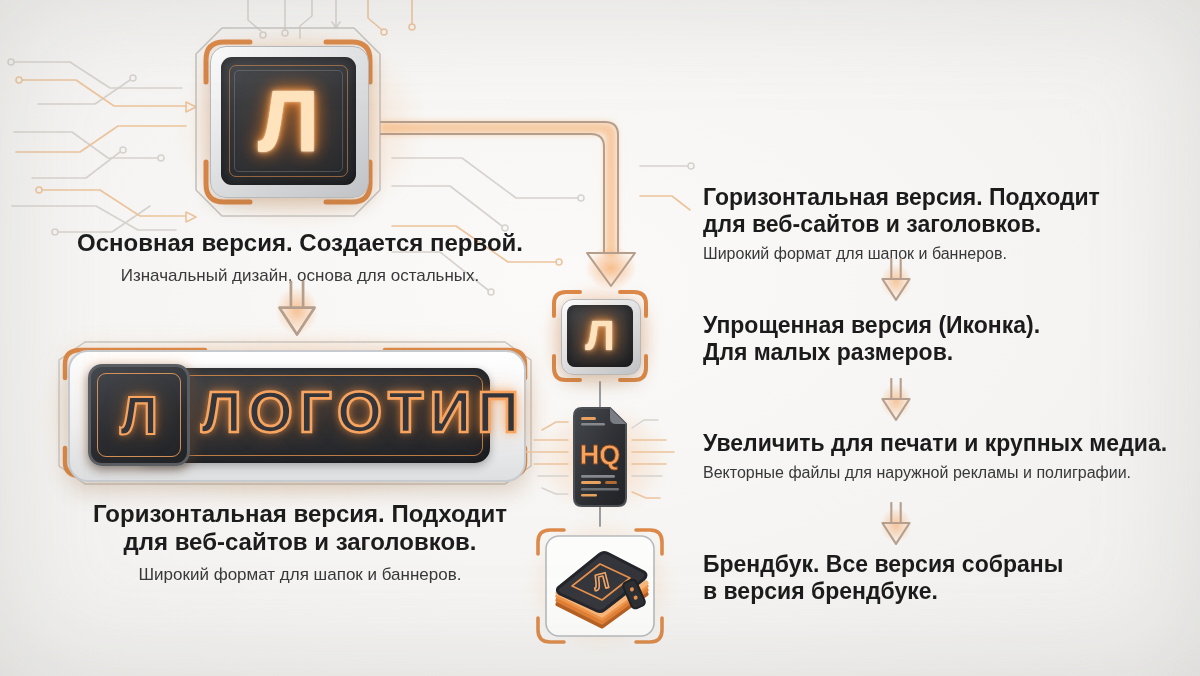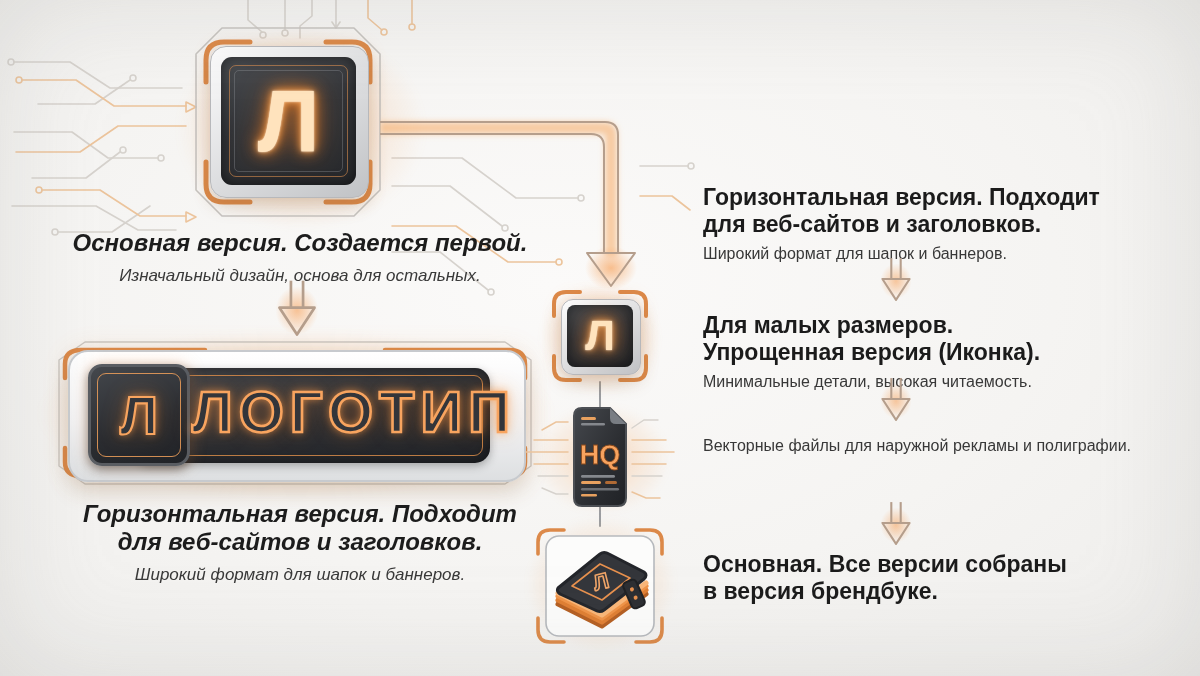--- a/index.html
+++ b/index.html
@@ -10,21 +10,21 @@
   }
   .canvas::after{
     content:"";position:absolute;inset:0;pointer-events:none;
     box-shadow:inset 0 0 110px rgba(150,148,145,.22);
   }
   .abs{position:absolute;}
   .glow{position:absolute;pointer-events:none;border-radius:50%;
     background:radial-gradient(closest-side, rgba(246,154,74,.34), rgba(246,154,74,0));
     filter:blur(3px);}
   
-  .caption{position:absolute;text-align:center;font-style:italic;}
+  .caption{position:absolute;text-align:center;}
   .title{font-weight:700;font-size:24px;line-height:28px;color:#1c1c1c;}
   .subtitle{font-weight:400;font-size:17px;line-height:21px;color:#393939;margin-top:8px;}
   .info-block{position:absolute;left:703px;width:495px;text-align:left;}
   .rtitle{font-weight:700;font-size:23px;line-height:27px;color:#1b1b1b;}
   .rsub{font-weight:400;font-size:16px;line-height:20px;color:#383838;margin-top:6px;}
   
   .neon-letter{
     font-weight:700;color:#ffe3bd;
     text-shadow:0 0 2px #fff3e2,0 0 7px #ffb063,0 0 16px #f57f22,0 0 30px rgba(245,127,34,.55);
   }
@@ -193,21 +193,21 @@
       </g>
     </svg>
     <div class="hpanel" style="left:13px;top:12px;width:454px;height:128px"></div>
     <div class="hbar" style="left:80px;top:30px;width:355px;height:95px">
       <div class="inner-line"></div>
     </div>
     <div class="emblem" style="left:33px;top:26px;width:96px;height:96px">
       <div class="inner-line"></div>
       <span class="outline-word" style="font-size:54px;-webkit-text-stroke-width:2.2px;">Л</span>
     </div>
-    <div class="abs" style="left:137px;top:45px;width:300px;text-align:left">
+    <div class="abs" style="left:146px;top:45px;width:300px;text-align:left">
       <span class="outline-word" style="font-size:58px;letter-spacing:6px;line-height:1;">ЛОГОТИП</span>
     </div>
   </div>
 
   <div class="caption" style="left:60px;top:500px;width:480px">
     <div class="title">Горизонтальная версия. Подходит</div>
     <div class="title">для веб-сайтов и заголовков.</div>
     <div class="subtitle">Широкий формат для шапок и баннеров.</div>
   </div>
 
@@ -327,45 +327,45 @@
       </defs>
     <ellipse cx="20" cy="24" rx="15" ry="17" fill="url(#ag3)"></ellipse>
     <g stroke="#b59e8c" stroke-width="2" stroke-linejoin="round">
       <path d="M15.5,2 V21.5"></path>
         <path d="M24.5,2 V21.5"></path>
         <path d="M7,22 H33 L20,42 Z"></path>
     </g>
   </svg>
 
   <div class="info-block" style="top:312px">
+    <div class="rtitle">Упрощенная версия (Иконка).</div>
     <div class="rtitle">Для малых размеров.</div>
-    <div class="rtitle">Упрощенная версия (Иконка).</div>
-    <div class="rsub">Минимальные детали, высокая читаемость.</div>
   </div>
 
   <svg class="abs" style="left:875px;top:376px" width="42" height="48" viewBox="0 0 40 46" fill="none">
     <ellipse cx="20" cy="24" rx="15" ry="17" fill="url(#ag3)"></ellipse>
     <g stroke="#b59e8c" stroke-width="2" stroke-linejoin="round">
       <path d="M15.5,2 V21.5"></path>
         <path d="M24.5,2 V21.5"></path>
         <path d="M7,22 H33 L20,42 Z"></path>
     </g>
   </svg>
 
   <div class="info-block" style="top:430px">
+    <div class="rtitle">Увеличить для печати и крупных медиа.</div>
     <div class="rsub">Векторные файлы для наружной рекламы и полиграфии.</div>
   </div>
 
   <svg class="abs" style="left:875px;top:500px" width="42" height="48" viewBox="0 0 40 46" fill="none">
     <ellipse cx="20" cy="24" rx="15" ry="17" fill="url(#ag3)"></ellipse>
     <g stroke="#b59e8c" stroke-width="2" stroke-linejoin="round">
       <path d="M15.5,2 V21.5"></path>
         <path d="M24.5,2 V21.5"></path>
         <path d="M7,22 H33 L20,42 Z"></path>
     </g>
   </svg>
 
   <div class="info-block" style="top:551px">
-    <div class="rtitle">Основная. Все версии собраны</div>
+    <div class="rtitle">Брендбук. Все версия собраны</div>
     <div class="rtitle">в версия брендбуке.</div>
   </div>
 
 </div>
 
 </body></html>

